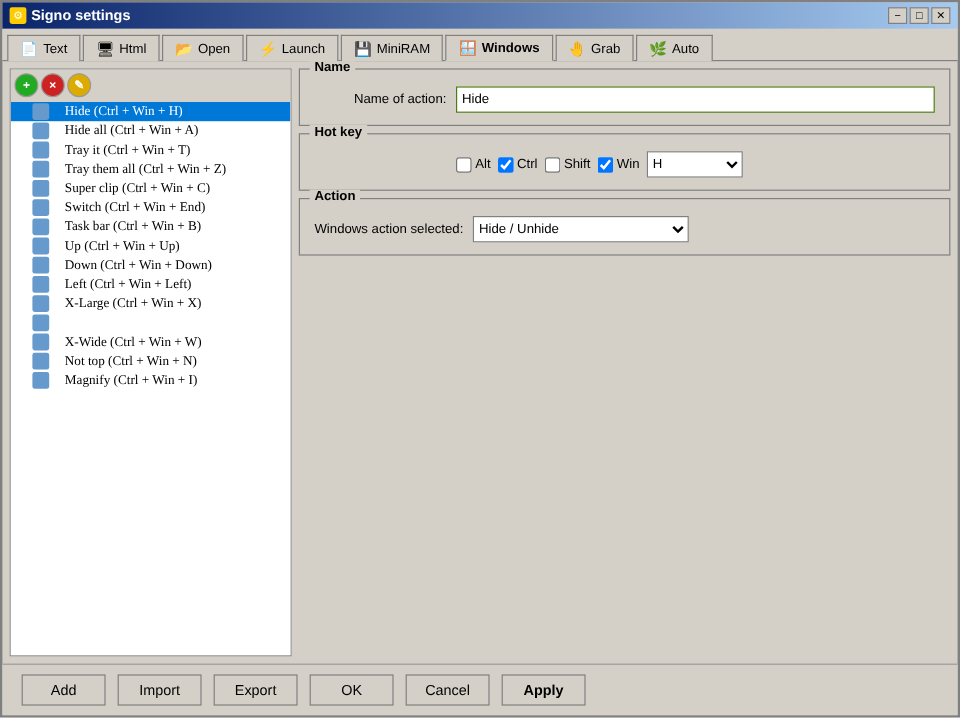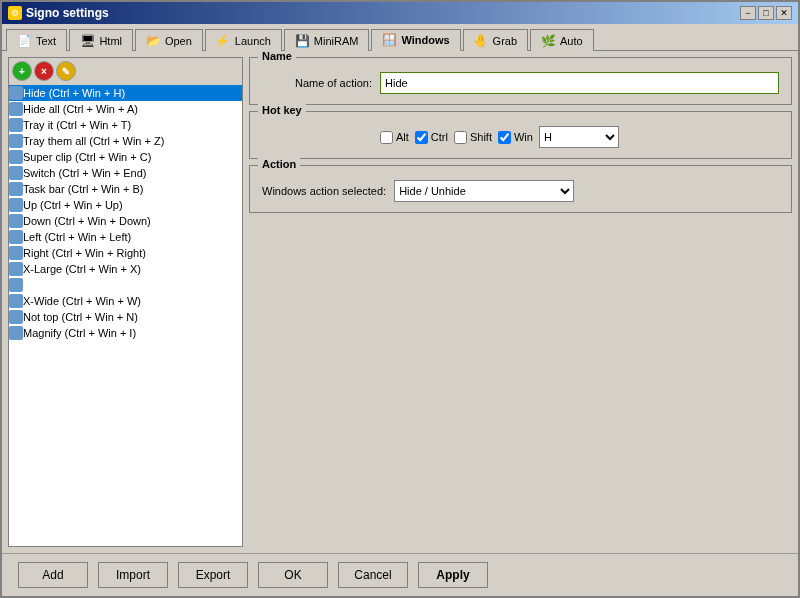--- a/index.html
+++ b/index.html
@@ -132,24 +132,25 @@
     .toolbar-btn.red { background: #cc2222; color: white; }
     .toolbar-btn.yellow { background: #ddaa00; color: white; }
     .list-area {
       flex: 1;
       overflow-y: auto;
       background: white;
     }
     .list-item {
       display: flex;
       align-items: center;
-      padding: 1px 0;
+      padding: 1px 18px;
       cursor: pointer;
       font-size: 11px;
-      gap: 0;
+      gap: 13px;
+      font-family: Liberation Serif, serif;
     }
     .list-item.selected { background: #0078d7; color: white; }
     .list-item-icon {
       width: 14px;
       height: 14px;
       background: #6699cc;
       border-radius: 2px;
       flex-shrink: 0;
     }
     .right-panel {
@@ -341,24 +342,20 @@
             <div class="list-item-icon"></div>
             <span>Up (Ctrl + Win + Up)</span>
           </div>
           <div class="list-item">
             <div class="list-item-icon"></div>
             <span>Down (Ctrl + Win + Down)</span>
           </div>
           <div class="list-item">
             <div class="list-item-icon"></div>
             <span>Left (Ctrl + Win + Left)</span>
-          </div>
-          <div class="list-item">
-            <div class="list-item-icon"></div>
-            <span>Right (Ctrl + Win + Right)</span>
           </div>
           <div class="list-item">
             <div class="list-item-icon"></div>
             <span>X-Large (Ctrl + Win + X)</span>
           </div>
           <div class="list-item">
             <div class="list-item-icon"></div>
           </div>
           <div class="list-item">
             <div class="list-item-icon"></div>

